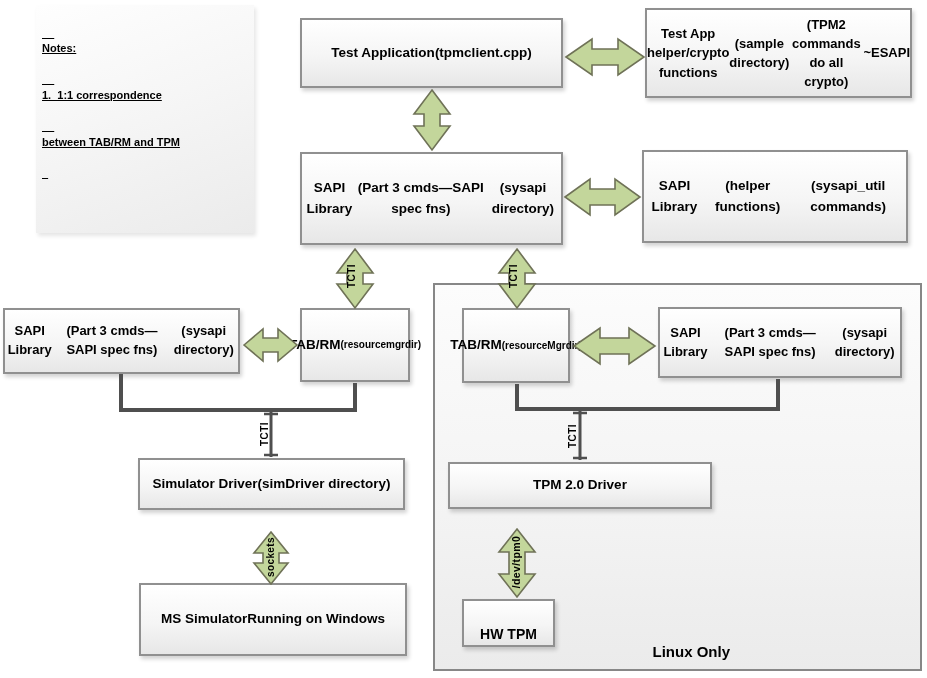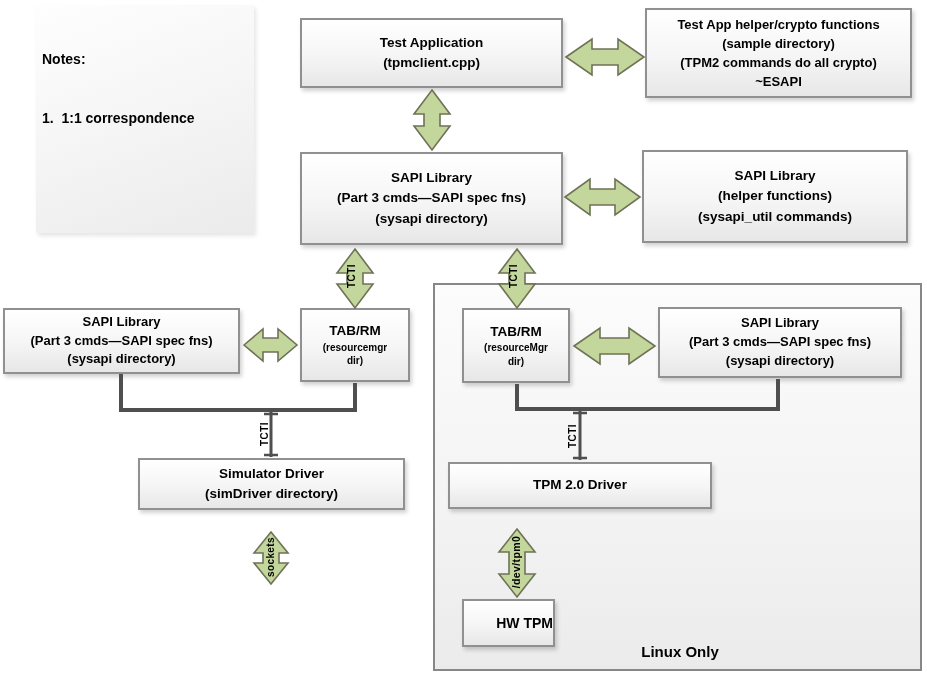--- a/index.html
+++ b/index.html
@@ -8,43 +8,43 @@
     background:#ffffff;
     font-family:"Liberation Sans", sans-serif;
   }
   .canvas * { box-sizing:border-box; }
 
   
   .notes {
     position:absolute; left:36px; top:5px; width:218px; height:228px;
     background:linear-gradient(160deg,#fefefe 0%,#f6f6f6 45%,#ebebeb 100%);
     box-shadow:2px 3px 4px rgba(0,0,0,0.10);
-    padding:5px 6px; font-size:14px; font-weight:700; color:#000;
-    line-height:1.42; white-space:pre-wrap; z-index:1;
+    padding:5px 6px; font-size:11px; font-weight:700; color:#000;
+    line-height:1.42; white-space:pre-wrap; z-index:1;text-decoration:underline;
   }
 
   
   .linux-box {
     position:absolute; left:433px; top:283px; width:489px; height:388px;
     border:2px solid #878787;
     background:linear-gradient(180deg,#fcfcfc 0%,#f3f3f3 60%,#ebebeb 100%);
     z-index:1;
   }
   .linux-label {
     position:absolute; left:630px; top:643px; width:100px;
-    font-size:15px; font-weight:700; color:#000; z-index:6; text-align:center;
+    font-size:15px; font-weight:700; color:#000; z-index:6; text-align:right;
   }
 
   
   .box {
     position:absolute; z-index:3;
     border:2px solid var(--box-border,#909090);
     background:linear-gradient(180deg,#ffffff 0%,#f5f5f5 55%,#e7e7e7 100%);
     box-shadow:2px 3px 4px rgba(0,0,0,0.18);
-    display:flex; flex-direction:column; justify-content:center; align-items:center;
+    display:flex; justify-content:center; align-items:center;
     text-align:center; font-weight:700; color:#000;
     font-size:13.5px; line-height:1.5;
   }
   .box .sub { font-size:10px; }
 
   #b-test-app    { left:300px; top:18px;  width:263px; height:70px; }
   #b-helper      { left:645px; top:8px;   width:267px; height:90px; font-size:13px; line-height:1.48; }
   #b-sapi-main   { left:300px; top:152px; width:263px; height:93px; }
   #b-sapi-helper { left:642px; top:150px; width:266px; height:93px; }
   #b-sapi-win    { left:3px;   top:308px; width:237px; height:66px; font-size:13px; line-height:1.45; }
@@ -78,20 +78,21 @@
   #vl-devtpm0    { left:476px; top:555px; font-size:10.5px; }
 </style>
 </head>
 <body>
 
 <div class="canvas">
 
   <div class="notes">
     <div>Notes:</div>
     <div>1.  1:1 correspondence</div>
+    <div>between TAB/RM and TPM</div>
   </div>
 
   <div class="linux-box"></div>
 
   <div class="box" id="b-test-app">
     <div>Test Application</div>
     <div>(tpmclient.cpp)</div>
   </div>
 
   <div class="box" id="b-helper">
@@ -135,20 +136,24 @@
     <div>SAPI Library</div>
     <div>(Part 3 cmds—SAPI spec fns)</div>
     <div>(sysapi directory)</div>
   </div>
 
   <div class="box" id="b-sim-driver">
     <div>Simulator Driver</div>
     <div>(simDriver directory)</div>
   </div>
 
+  <div class="box" id="b-ms-sim">
+    <div>MS Simulator</div>
+    <div>Running on Windows</div>
+  </div>
 
   <div class="box" id="b-tpm-driver">
     <div>TPM 2.0 Driver</div>
   </div>
 
   <div class="box" id="b-hw-tpm">
     <div>HW TPM</div>
   </div>
 
   <svg class="layer" viewBox="0 0 927 678">

